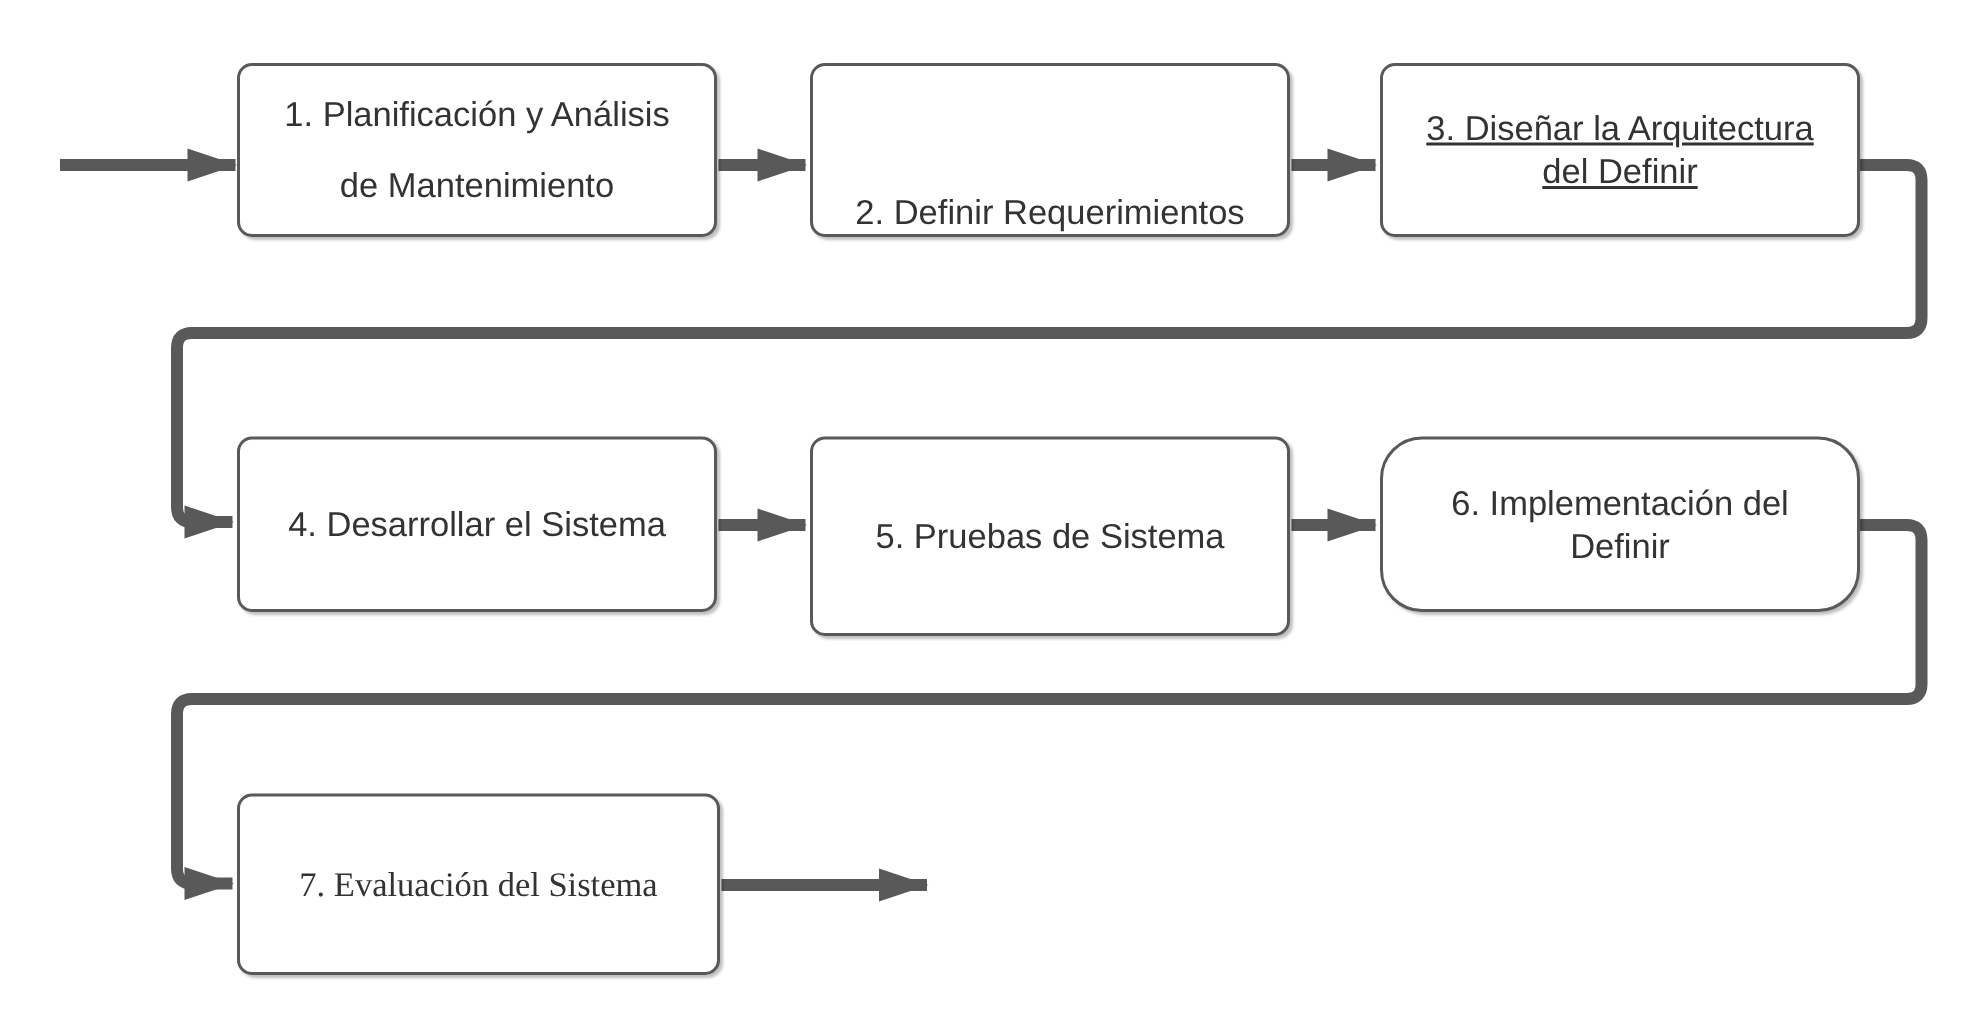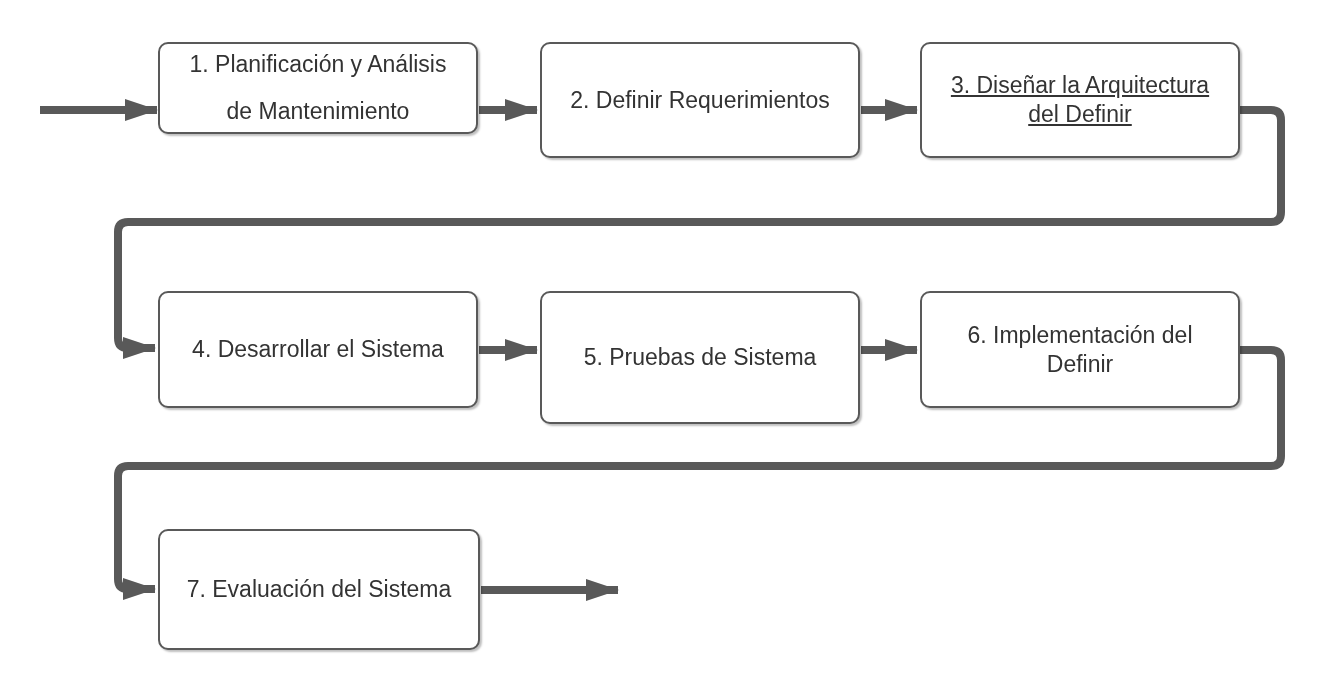--- a/index.html
+++ b/index.html
@@ -72,47 +72,47 @@
 
     <path class="edge" d="M 479 350 H 537" marker-end="url(#arrowhead)"></path>
 
     <path class="edge" d="M 861 350 H 917" marker-end="url(#arrowhead)"></path>
 
     <path class="edge" d="M 1240 350 H 1271 Q 1281 350 1281 360 V 456 Q 1281 466 1271 466 H 128 Q 118 466 118 476 V 579 Q 118 589 128 589 H 155" marker-end="url(#arrowhead)"></path>
 
     <path class="edge" d="M 481 590 H 618" marker-end="url(#arrowhead)"></path>
   </svg>
 
-  <div class="node" style="left:158px; top:42px; width:320px; height:92px;gap:18px;">
+  <div class="node" style="left:158px; top:42px; width:320px; height:116px;gap:18px;">
     <span class="node-line">1. Planificación y Análisis</span>
     <span class="node-line">de Mantenimiento</span>
   </div>
 
-  <div class="node" style="left:540px; top:42px; width:320px; height:116px;">
+  <div class="node" style="left:540px; top:42px; width:320px; height:116px;justify-content:flex-end;">
     <span class="node-line">2. Definir Requerimientos</span>
 
   </div>
 
   <div class="node" style="left:920px; top:42px; width:320px; height:116px;text-decoration:underline;">
     <span class="node-line">3. Diseñar la Arquitectura</span>
     <span class="node-line">del Definir</span>
   </div>
 
   <div class="node" style="left:158px; top:291px; width:320px; height:117px;">
     <span class="node-line">4. Desarrollar el Sistema</span>
 
   </div>
 
   <div class="node" style="left:540px; top:291px; width:320px; height:133px;">
     <span class="node-line">5. Pruebas de Sistema</span>
 
   </div>
 
-  <div class="node" style="left:920px; top:291px; width:320px; height:117px;">
+  <div class="node" style="left:920px; top:291px; width:320px; height:117px;border-radius:28px;">
     <span class="node-line">6. Implementación del</span>
     <span class="node-line">Definir</span>
   </div>
 
-  <div class="node" style="left:158px; top:529px; width:322px; height:121px;">
+  <div class="node" style="left:158px; top:529px; width:322px; height:121px;font-family:Liberation Serif, serif;">
     <span class="node-line">7. Evaluación del Sistema</span>
   </div>
 
 </div>
 
 </body></html>

